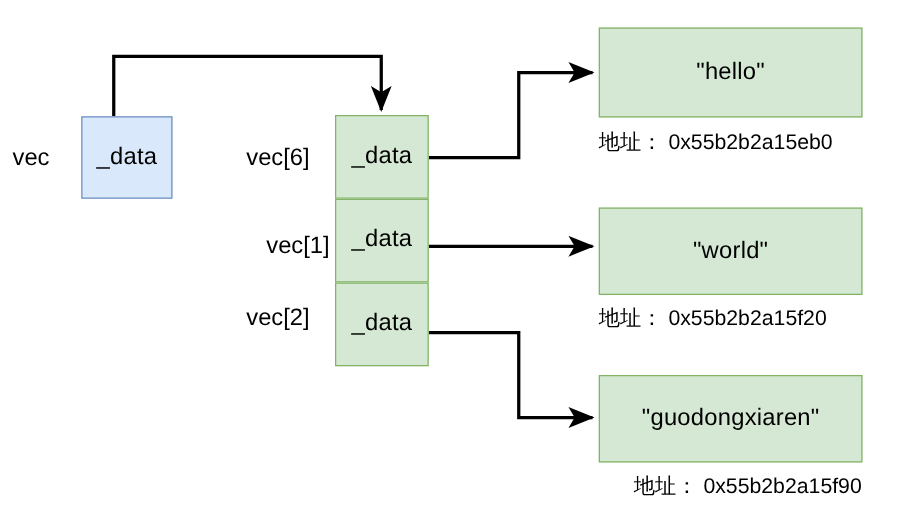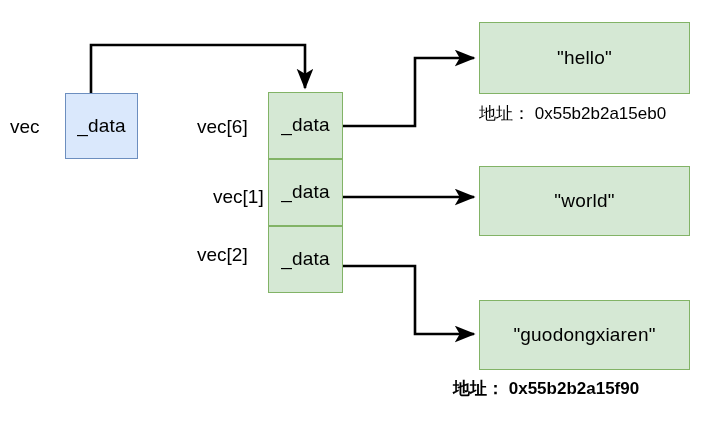--- a/index.html
+++ b/index.html
@@ -71,21 +71,21 @@
   #cell0            { left: 268px; top: 92px;  width: 75px; height: 67px; }
   #cell1            { left: 268px; top: 159px; width: 75px; height: 67px; }
   #cell2            { left: 268px; top: 226px; width: 75px; height: 67px; }
 
   #str0             { left: 479px; top: 22px;  width: 211px; height: 72px; }
   #str1             { left: 479px; top: 166px; width: 211px; height: 70px; }
   #str2             { left: 479px; top: 300px; width: 211px; height: 70px; }
 
   #addr0            { left: 479px; top: 104px; }
   #addr1            { left: 479px; top: 245px; }
-  #addr2            { left: 453px; top: 379px; font-weight: bold; }
+  #addr2            { left: 507px; top: 379px; }
 </style>
 </head>
 <body>
 
 <div id="canvas">
 
   <svg class="edges" viewBox="0 0 720 423" xmlns="http://www.w3.org/2000/svg">
     <defs>
       <marker id="arrowhead" markerWidth="9" markerHeight="9" refX="7.4" refY="3.2" orient="auto" markerUnits="strokeWidth">
         <path d="M0,0 L8,3.2 L0,6.4 L1.9,3.2 z" fill="#000000"></path>
@@ -122,19 +122,20 @@
   </div>
 
   <div class="node node-green" id="str0">
     <span>"hello"</span>
   </div>
   <div class="addr-text" id="addr0">地址： 0x55b2b2a15eb0</div>
 
   <div class="node node-green" id="str1">
     <span>"world"</span>
   </div>
+  <div class="addr-text" id="addr1">地址： 0x55b2b2a15f20</div>
 
   <div class="node node-green" id="str2">
     <span>"guodongxiaren"</span>
   </div>
   <div class="addr-text" id="addr2">地址： 0x55b2b2a15f90</div>
 
 </div>
 
 </body></html>

